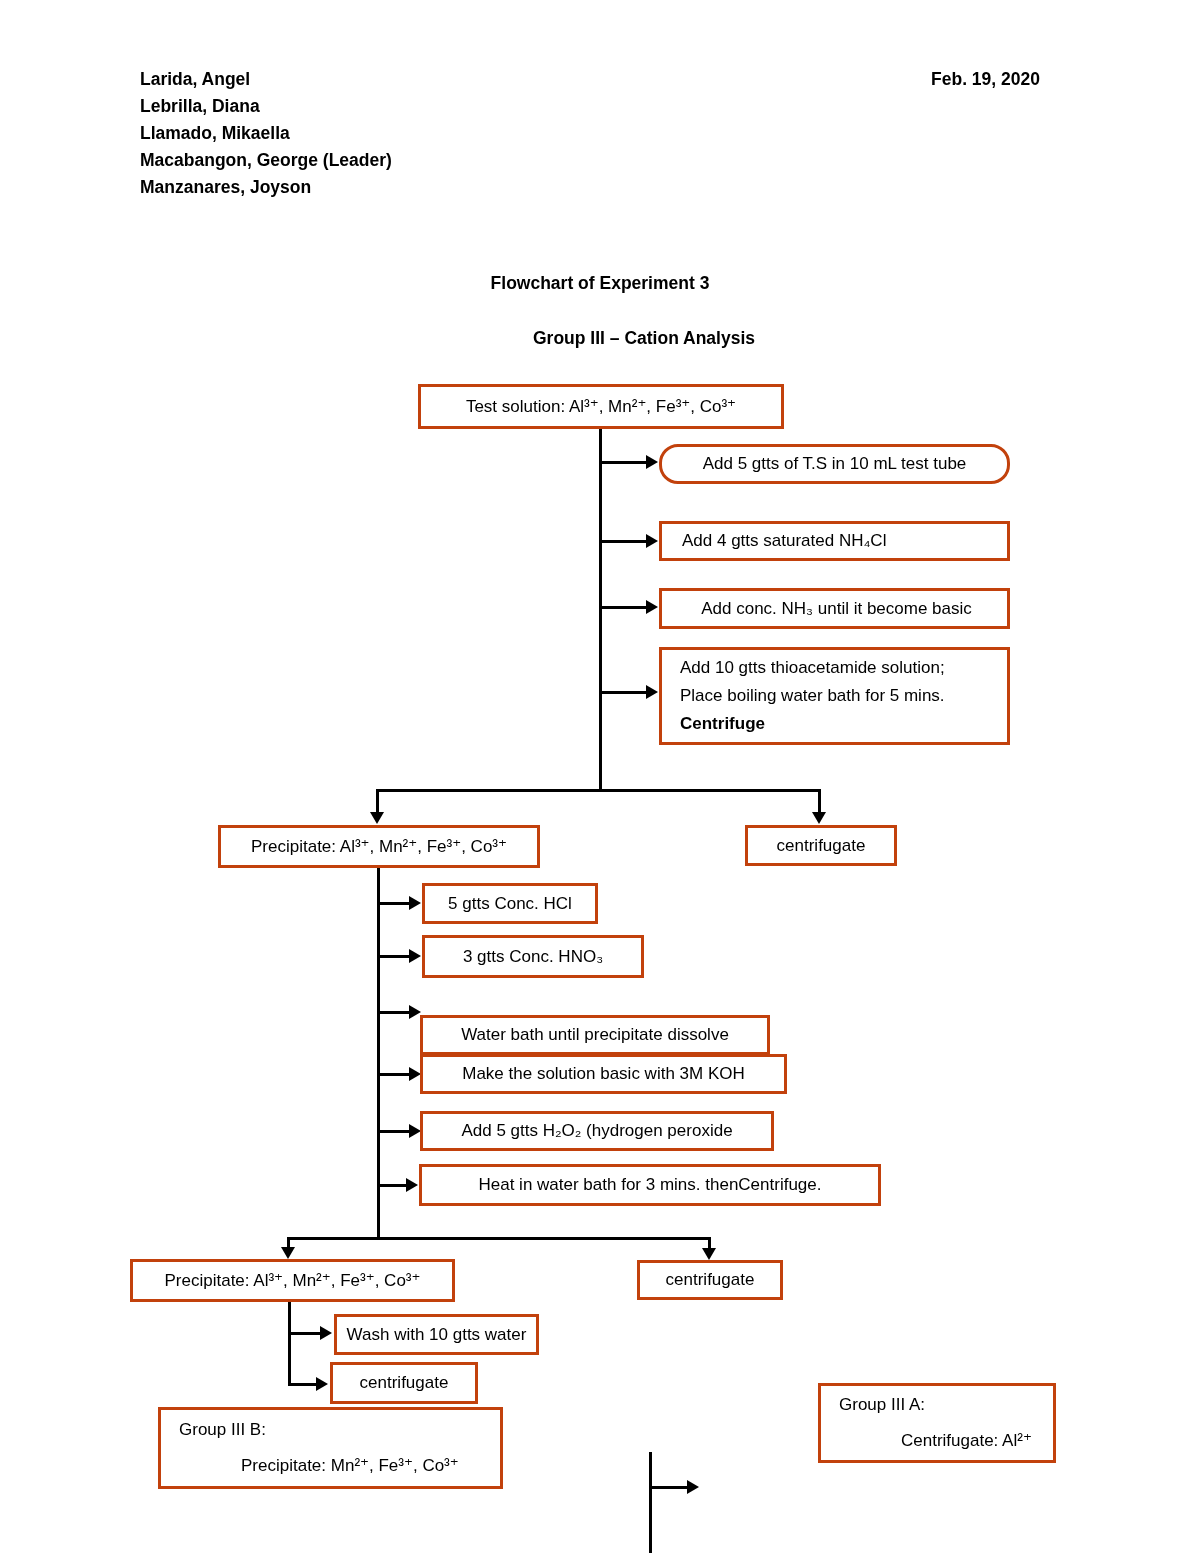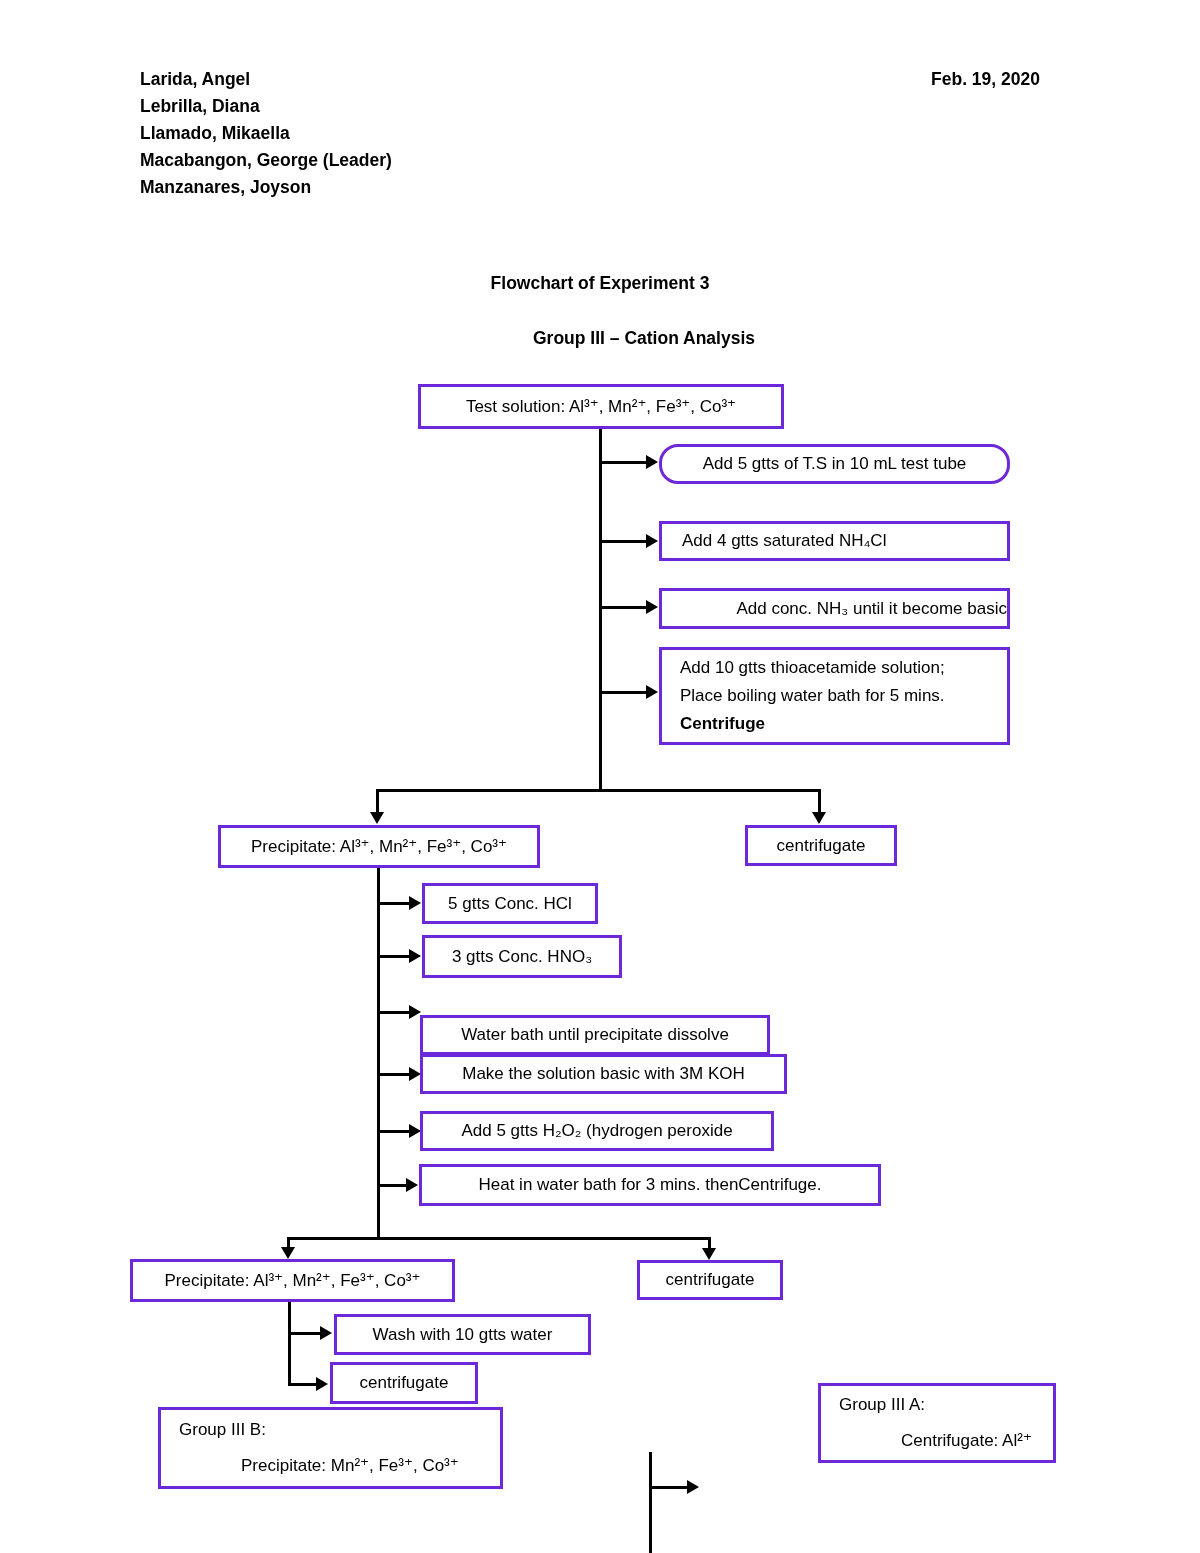--- a/index.html
+++ b/index.html
@@ -5,21 +5,21 @@
   html,body { margin:0; padding:0; background:#ffffff; }
   .page {
     position:relative; width:1200px; height:1553px; background:#ffffff;
     font-family:"Liberation Sans","DejaVu Sans",sans-serif; color:#000;
     overflow:hidden;
   }
   .hdr { position:absolute; font-weight:bold; font-size:17.5px; line-height:27px; }
   .hdr-right { text-align:right; }
   .title { position:absolute; left:0; width:1200px; text-align:center; font-weight:bold; font-size:17.5px; }
   .box {
-    position:absolute; box-sizing:border-box; border:3px solid #6d28d9; background:#fff;
+    position:absolute; box-sizing:border-box; border:3px solid #c2410c; background:#fff;
     display:flex; align-items:center; justify-content:center;
     font-size:17px; white-space:nowrap;
   }
   .box.col { flex-direction:column; align-items:flex-start; justify-content:center; padding-left:18px; }
   .vline,.hline { position:absolute; background:#000; }
   .arr-r { position:absolute; width:0; height:0; border-top:7px solid transparent; border-bottom:7px solid transparent; border-left:12px solid #000; }
   .arr-d { position:absolute; width:0; height:0; border-left:7px solid transparent; border-right:7px solid transparent; border-top:12px solid #000; }
   .indent { padding-left:62px;margin-top:8px; }
   .ln { line-height:28px; }
   b { font-weight:normal; }
@@ -58,21 +58,21 @@
   <div class="arr-r" style="left:646px; top:600px;"></div>
   <div class="hline" style="left:600px; top:691px; width:46px; height:3px;"></div>
   <div class="arr-r" style="left:646px; top:685px;"></div>
 
   <div class="box" style="left:659px; top:444px; width:351px; height:40px;border-radius:19px;">
     <span>Add 5 gtts of T.S in 10 mL test tube</span>
   </div>
   <div class="box" style="left:659px; top:521px; width:351px; height:40px; justify-content:flex-start; padding-left:20px;">
     <span>Add 4 gtts saturated NH₄Cl</span>
   </div>
-  <div class="box" style="left:659px; top:588px; width:351px; height:41px; justify-content:flex-end; padding-left:4px;">
+  <div class="box" style="left:659px; top:588px; width:351px; height:41px; justify-content:center; padding-left:4px;">
     <span>Add conc. NH₃ until it become basic</span>
   </div>
   <div class="box col" style="left:659px; top:647px; width:351px; height:98px;">
     <div class="ln">Add 10 gtts thioacetamide solution;</div>
     <div class="ln">Place boiling water bath for 5 mins.</div>
     <div class="ln" style="font-weight:bold;">Centrifuge</div>
   </div>
 
   <div class="hline" style="left:377px; top:789px; width:444px; height:3px;"></div>
   <div class="vline" style="left:376px; top:789px; width:3px; height:23px;"></div>
@@ -98,21 +98,21 @@
   <div class="hline" style="left:378px; top:1073px; width:32px; height:3px;"></div>
   <div class="arr-r" style="left:409px; top:1067px;"></div>
   <div class="hline" style="left:378px; top:1130px; width:32px; height:3px;"></div>
   <div class="arr-r" style="left:409px; top:1124px;"></div>
   <div class="hline" style="left:378px; top:1184px; width:28px; height:3px;"></div>
   <div class="arr-r" style="left:406px; top:1178px;"></div>
 
   <div class="box" style="left:422px; top:883px; width:176px; height:41px;">
     <span>5 gtts Conc. HCl</span>
   </div>
-  <div class="box" style="left:422px; top:935px; width:200px; height:43px;">
+  <div class="box" style="left:422px; top:935px; width:222px; height:43px;">
     <span>3 gtts Conc. HNO₃</span>
   </div>
   <div class="box" style="left:420px; top:992px; width:350px; height:40px;margin-top:23px;">
     <span>Water bath until precipitate dissolve</span>
   </div>
   <div class="box" style="left:420px; top:1054px; width:367px; height:40px;">
     <span>Make the solution basic with 3M KOH</span>
   </div>
   <div class="box" style="left:420px; top:1111px; width:354px; height:40px;">
     <span>Add 5 gtts H₂O₂ (hydrogen peroxide</span>
@@ -135,21 +135,21 @@
     <span>centrifugate</span>
   </div>
 
   <div class="vline" style="left:288px; top:1302px; width:3px; height:84px;"></div>
 
   <div class="hline" style="left:289px; top:1332px; width:32px; height:3px;"></div>
   <div class="arr-r" style="left:320px; top:1326px;"></div>
   <div class="hline" style="left:289px; top:1383px; width:28px; height:3px;"></div>
   <div class="arr-r" style="left:316px; top:1377px;"></div>
 
-  <div class="box" style="left:334px; top:1314px; width:257px; height:41px;">
+  <div class="box" style="left:334px; top:1314px; width:205px; height:41px;">
     <span>Wash with 10 gtts water</span>
   </div>
   <div class="box" style="left:330px; top:1362px; width:148px; height:42px;">
     <span>centrifugate</span>
   </div>
 
   <div class="box col" style="left:158px; top:1407px; width:345px; height:82px; font-size:17px;">
     <div class="ln">Group III B:</div>
     <div class="ln indent">Precipitate: Mn²⁺, Fe³⁺, Co³⁺</div>
   </div>

